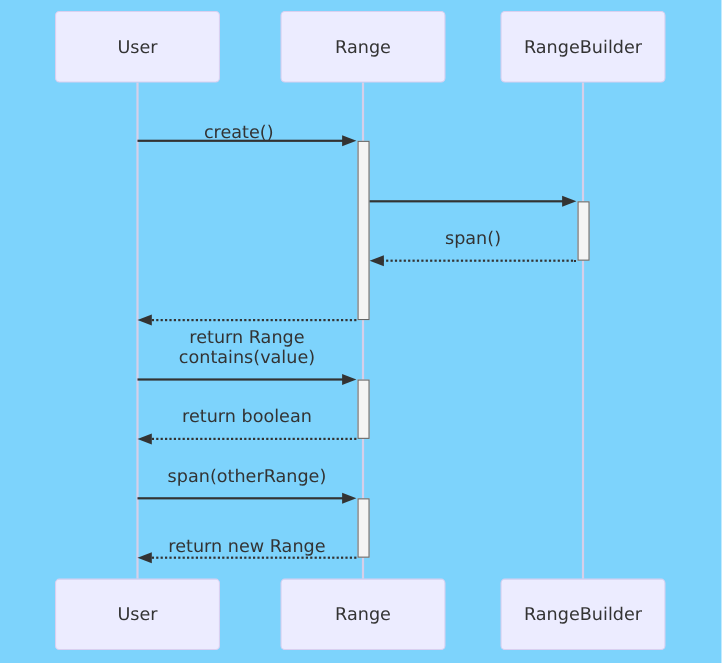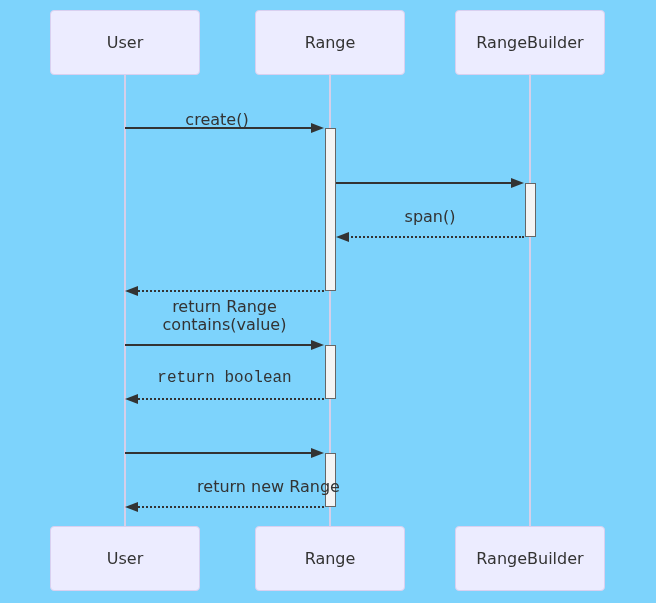--- a/index.html
+++ b/index.html
@@ -81,19 +81,20 @@
     <div class="msg-head" style="top: 232px; border-top: 5px solid transparent; border-bottom: 5px solid transparent; left: 336px; border-right: 13px solid rgb(51, 51, 51);"></div>
     <div class="msg-label" style="left: 430px; top: 207px; color: rgb(51, 51, 51);">span()</div>
     <div class="msg-line" style="left: 133px; top: 290px; width: 191px; border-top: 2px dotted rgb(51, 51, 51);"></div>
     <div class="msg-head" style="top: 286px; border-top: 5px solid transparent; border-bottom: 5px solid transparent; left: 125px; border-right: 13px solid rgb(51, 51, 51);"></div>
     <div class="msg-label" style="left: 224.5px; top: 261px; color: rgb(51, 51, 51); margin-top: 36px;">return Range</div>
     <div class="msg-line" style="left: 125px; top: 344px; width: 191px; border-top: 2px solid rgb(51, 51, 51);"></div>
     <div class="msg-head" style="top: 340px; border-top: 5px solid transparent; border-bottom: 5px solid transparent; left: 311px; border-left: 13px solid rgb(51, 51, 51);"></div>
     <div class="msg-label" style="left: 224.5px; top: 315px; color: rgb(51, 51, 51); text-align: right;">contains(value)</div>
     <div class="msg-line" style="left: 133px; top: 398px; width: 191px; border-top: 2px dotted rgb(51, 51, 51);"></div>
     <div class="msg-head" style="top: 394px; border-top: 5px solid transparent; border-bottom: 5px solid transparent; left: 125px; border-right: 13px solid rgb(51, 51, 51);"></div>
-    <div class="msg-label" style="left: 224.5px; top: 369px; color: rgb(51, 51, 51); font-family: Liberation Mono, monospace;">return boolean</div>
+    <div class="msg-label" style="left: 224.5px; top: 369px; color: rgb(51, 51, 51);">return boolean</div>
     <div class="msg-line" style="left: 125px; top: 452px; width: 191px; border-top: 2px solid rgb(51, 51, 51);"></div>
     <div class="msg-head" style="top: 448px; border-top: 5px solid transparent; border-bottom: 5px solid transparent; left: 311px; border-left: 13px solid rgb(51, 51, 51);"></div>
+    <div class="msg-label" style="left: 224.5px; top: 423px; color: rgb(51, 51, 51);">span(otherRange)</div>
     <div class="msg-line" style="left: 133px; top: 506px; width: 191px; border-top: 2px dotted rgb(51, 51, 51);"></div>
     <div class="msg-head" style="top: 502px; border-top: 5px solid transparent; border-bottom: 5px solid transparent; left: 125px; border-right: 13px solid rgb(51, 51, 51);"></div>
-    <div class="msg-label" style="left: 224.5px; top: 477px; color: rgb(51, 51, 51); margin-left: 44px;">return new Range</div>
+    <div class="msg-label" style="left: 224.5px; top: 487px; color: rgb(51, 51, 51);">return new Range</div>
   </div>
 
 </body></html>

